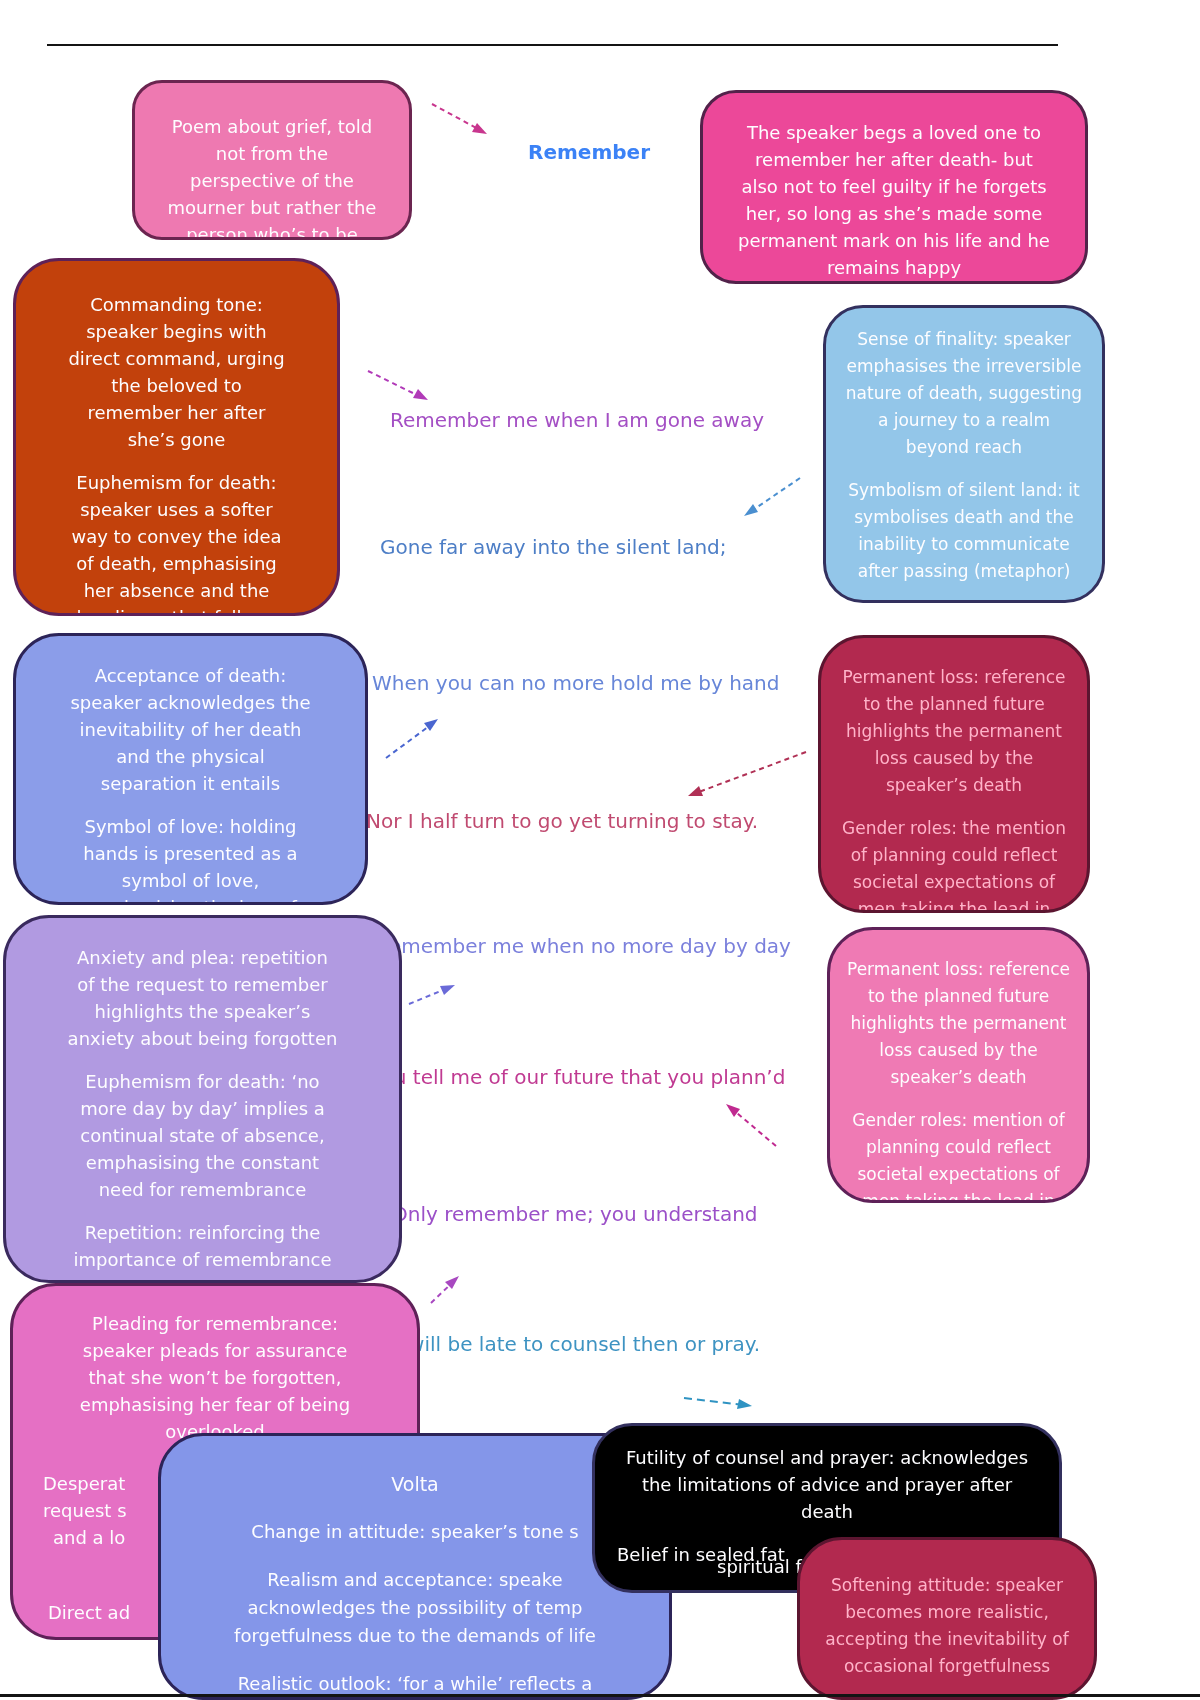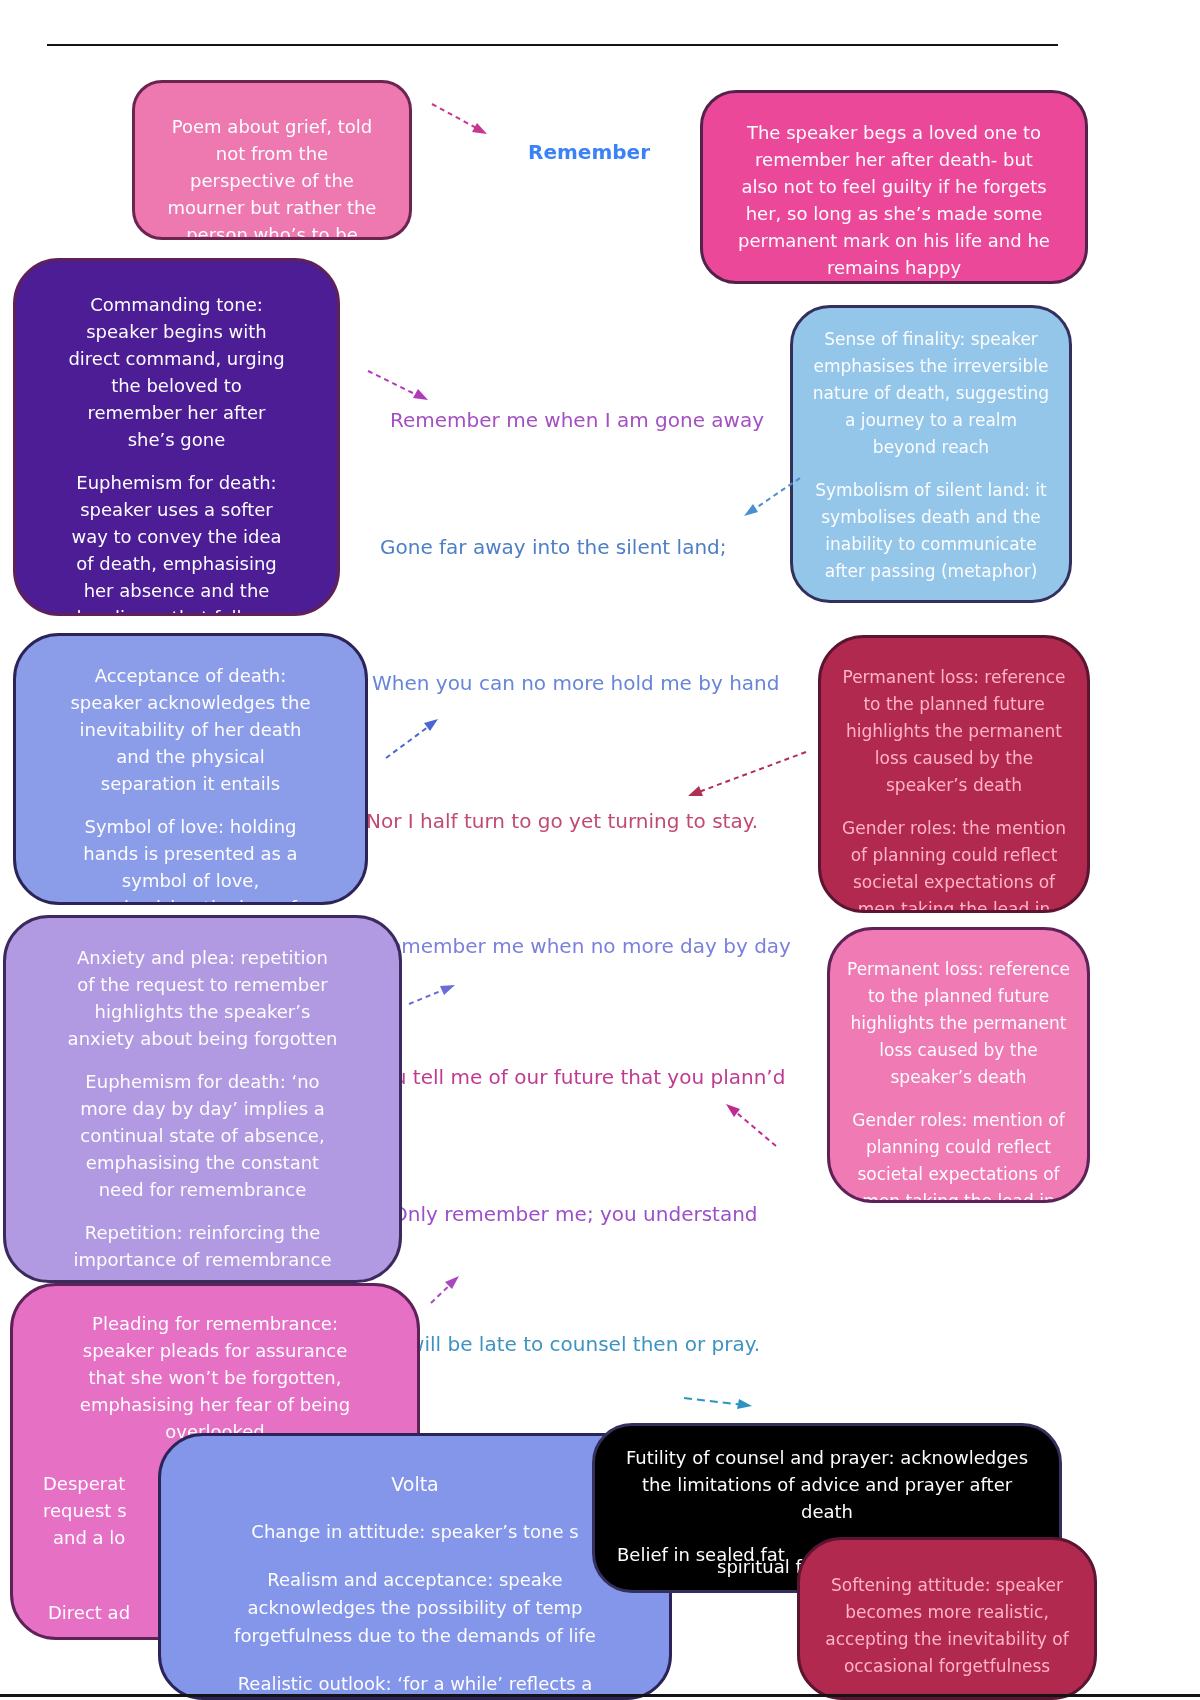--- a/index.html
+++ b/index.html
@@ -14,23 +14,23 @@
 
   .box{position:absolute;box-sizing:border-box;overflow:hidden;text-align:center;color:#fdfdff;
        font-size:18px;line-height:27px;z-index:2;border-style:solid;border-width:3px;}
   .para{margin:0;}
   .para + .para{margin-top:16px;}
 
   .box-a{left:132px;top:80px;width:280px;height:160px;background:#ee79b1;border-color:#6b2550;
          border-radius:30px;padding:30px 16px 12px;}
   .box-b{left:700px;top:90px;width:388px;height:194px;background:#ec4899;border-color:#52224a;
          border-radius:36px;padding:26px 10px 0;}
-  .box-c{left:13px;top:258px;width:327px;height:358px;background:#4c1d95;border-color:#5e2158;
+  .box-c{left:13px;top:258px;width:327px;height:358px;background:#c2410c;border-color:#5e2158;
          border-radius:46px;padding:30px 40px 0;}
-  .box-e{left:790px;top:305px;width:282px;height:298px;background:#93c6e9;border-color:#33305e;
+  .box-e{left:823px;top:305px;width:282px;height:298px;background:#93c6e9;border-color:#33305e;
          border-radius:40px;padding:18px 10px 0;font-size:17px;}
   .box-d{left:13px;top:633px;width:355px;height:272px;background:#8b9de9;border-color:#2c2458;
          border-radius:46px;padding:26px 40px 0;}
   .box-f{left:818px;top:635px;width:272px;height:278px;background:#b2294f;border-color:#5c1530;
          border-radius:46px;padding:26px 6px 0;color:#ffb3c9;font-size:17px;}
   .box-h{left:3px;top:915px;width:399px;height:368px;background:#b19ae1;border-color:#3a2a5e;
          border-radius:46px;padding:26px 10px 0;}
   .box-g{left:827px;top:927px;width:263px;height:276px;background:#ef7ab4;border-color:#5e2158;
          border-radius:46px;padding:26px 4px 0;font-size:17px;}
   .box-i{left:10px;top:1283px;width:410px;height:357px;background:#e570c4;border-color:#5e2158;

